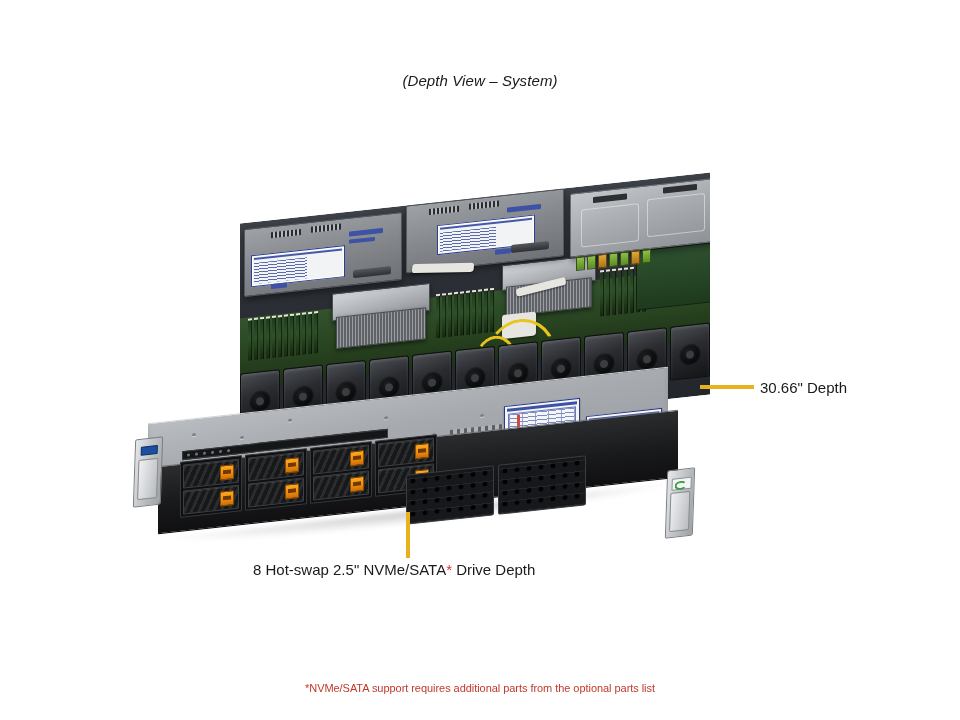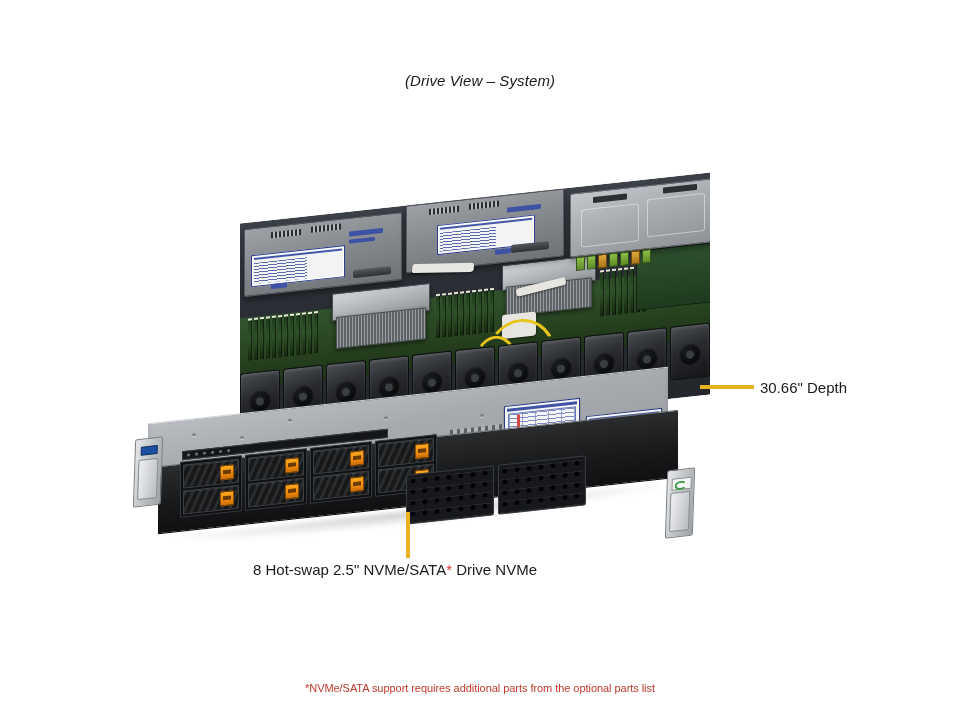--- a/index.html
+++ b/index.html
@@ -462,21 +462,21 @@
     left: 40px; top: 330px;
     width: 520px; height: 14px;
     transform: skewY(-6.2deg);
     background: radial-gradient(ellipse at 50% 0%, rgba(0,0,0,.22) 0%, rgba(0,0,0,0) 70%);
     filter: blur(2px);
   }
 </style>
 </head>
 <body>
 
-<div id="view-title">(Drive View – System)</div>
+<div id="view-title">(Depth View – System)</div>
 
 <div id="server-photo">
   <div class="persp">
 
     <div id="shadow"></div>
 
     <div id="interior">
       <div id="interior-floor"></div>
 
       <div class="pcb" style="left:0px; top:95px; width:470px; height:70px;"></div>
@@ -699,16 +699,16 @@
 
   </div>
 </div>
 
 <div id="leader-depth" class="leader-h"></div>
 <div id="leader-bays" class="leader-v"></div>
 
 <div id="depth-callout">30.66" Depth</div>
 
 <div id="bays-callout">
-  <span>8 Hot-swap 2.5" NVMe/SATA</span><span class="ast">*</span><span> Drive NVMe</span>
+  <span>8 Hot-swap 2.5" NVMe/SATA</span><span class="ast">*</span><span> Drive Depth</span>
 </div>
 
 <div id="footnote">*NVMe/SATA support requires additional parts from the optional parts list</div>
 
 </body></html>

